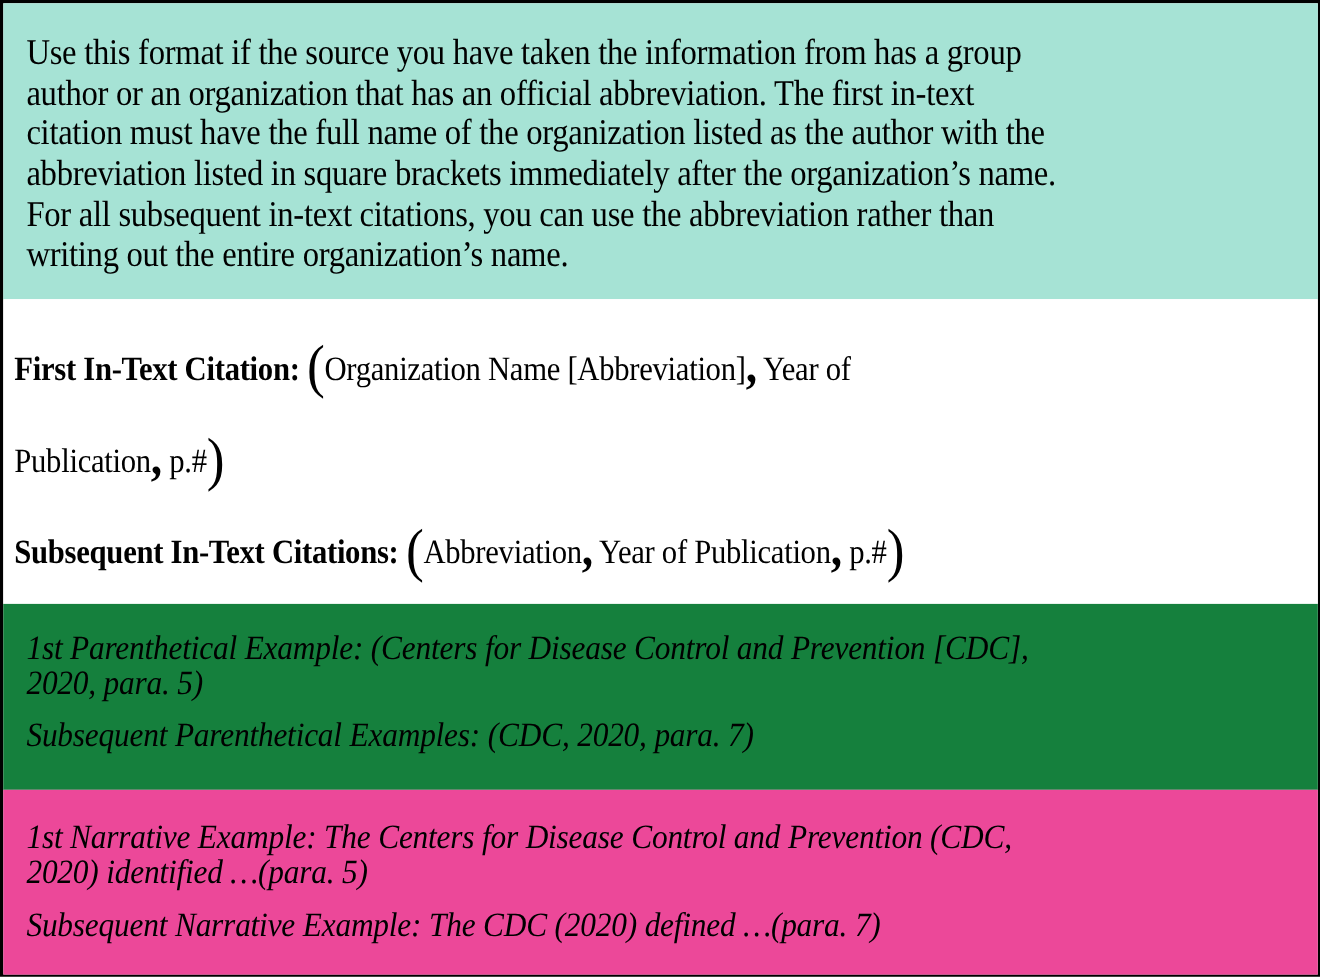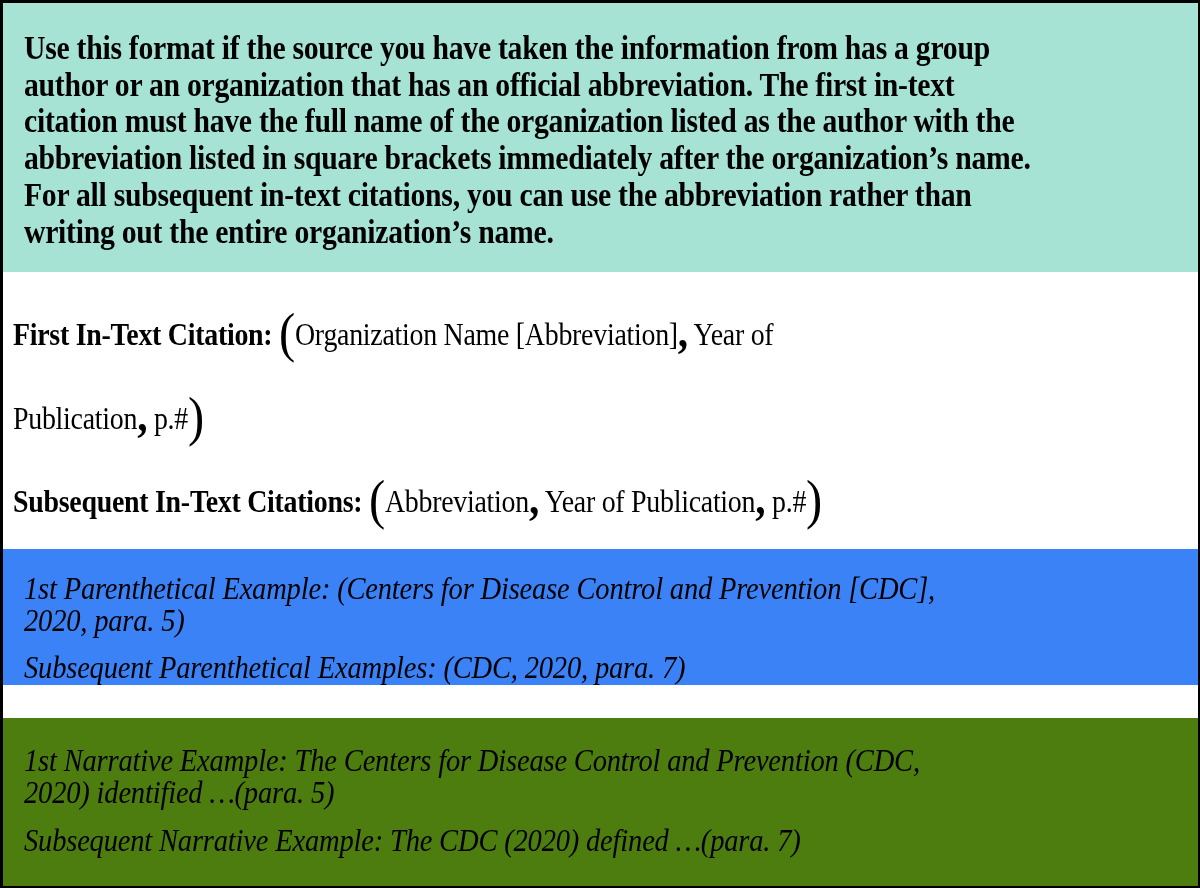--- a/index.html
+++ b/index.html
@@ -5,24 +5,24 @@
     * { margin: 0; padding: 0; box-sizing: border-box; }
     html, body { width: 1200px; height: 888px; background: #ffffff; overflow: hidden; }
     body { font-family: "Liberation Serif", "DejaVu Serif", serif; color: #000; }
     .frame {
       position: absolute; left: 0; top: 0; width: 1200px; height: 888px;
       border-top: 3px solid #000; border-left: 3px solid #000;
       border-right: 2px solid #000; border-bottom: 2px solid #000;
       background: #ffffff;
     }
     .section { position: absolute; left: 0; right: 0; }
-    .intro { top: 0; height: 269px; background: #a6e3d5; font-weight: bold; }
+    .intro { top: 0; height: 269px; background: #a6e3d5; }
     .formats { top: 269px; height: 277px; background: #ffffff; text-align: right; }
-    .paren { top: 546px; height: 136px; background: #3b82f6; }
-    .narr { top: 715px; height: 168px; background: #4d7c0f; }
+    .paren { top: 546px; height: 169px; background: #15803d; }
+    .narr { top: 715px; height: 168px; background: #ec4899; }
 
     .intro-text {
       position: absolute; left: 21px; top: 27px; width: 1120px;
       font-size: 33px; line-height: 36.7px; letter-spacing: -0.3px;
       transform: scaleX(0.9); transform-origin: left top; width: 1245px;
     }
     .fmt-line {
       position: absolute; left: 10px; white-space: nowrap;
       font-size: 31px; letter-spacing: -0.3px;
       transform: scaleX(0.9); transform-origin: left top;

